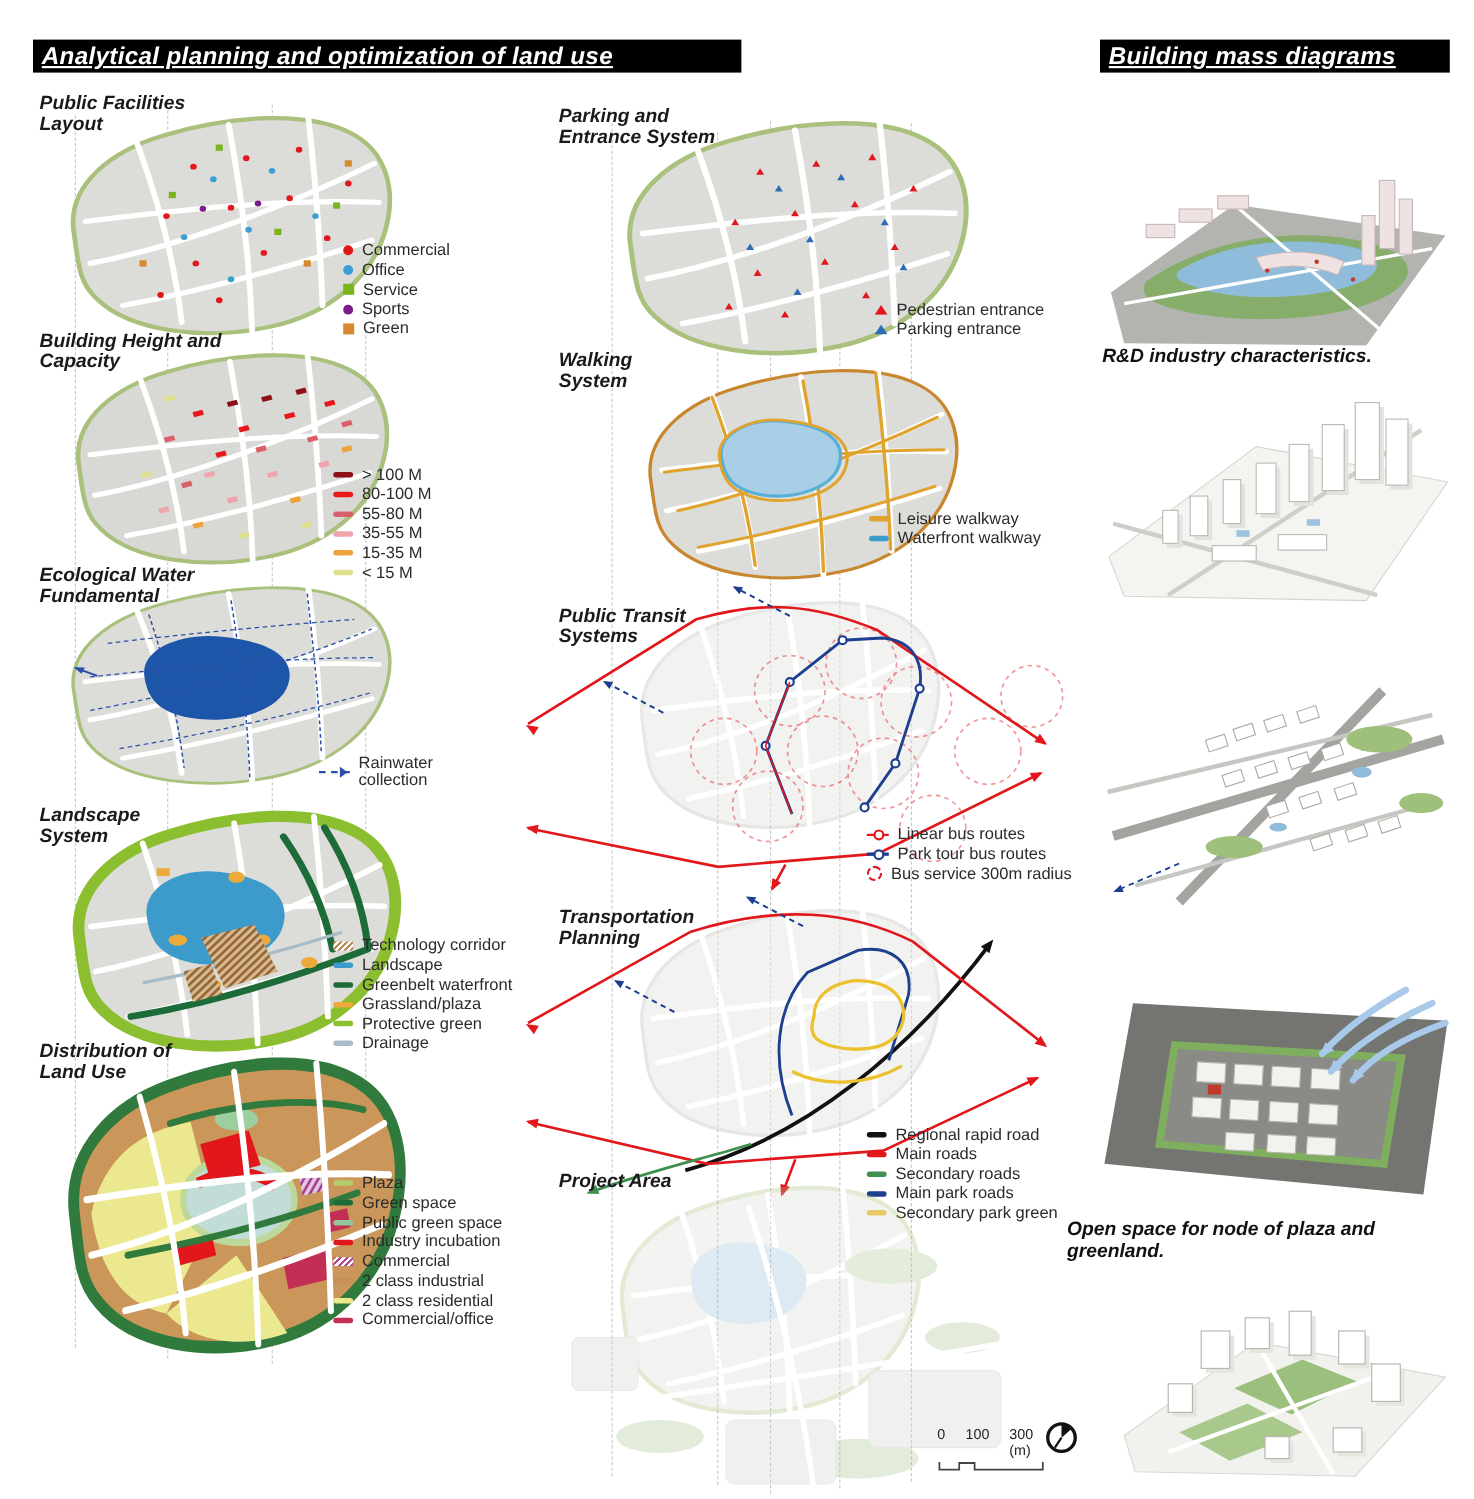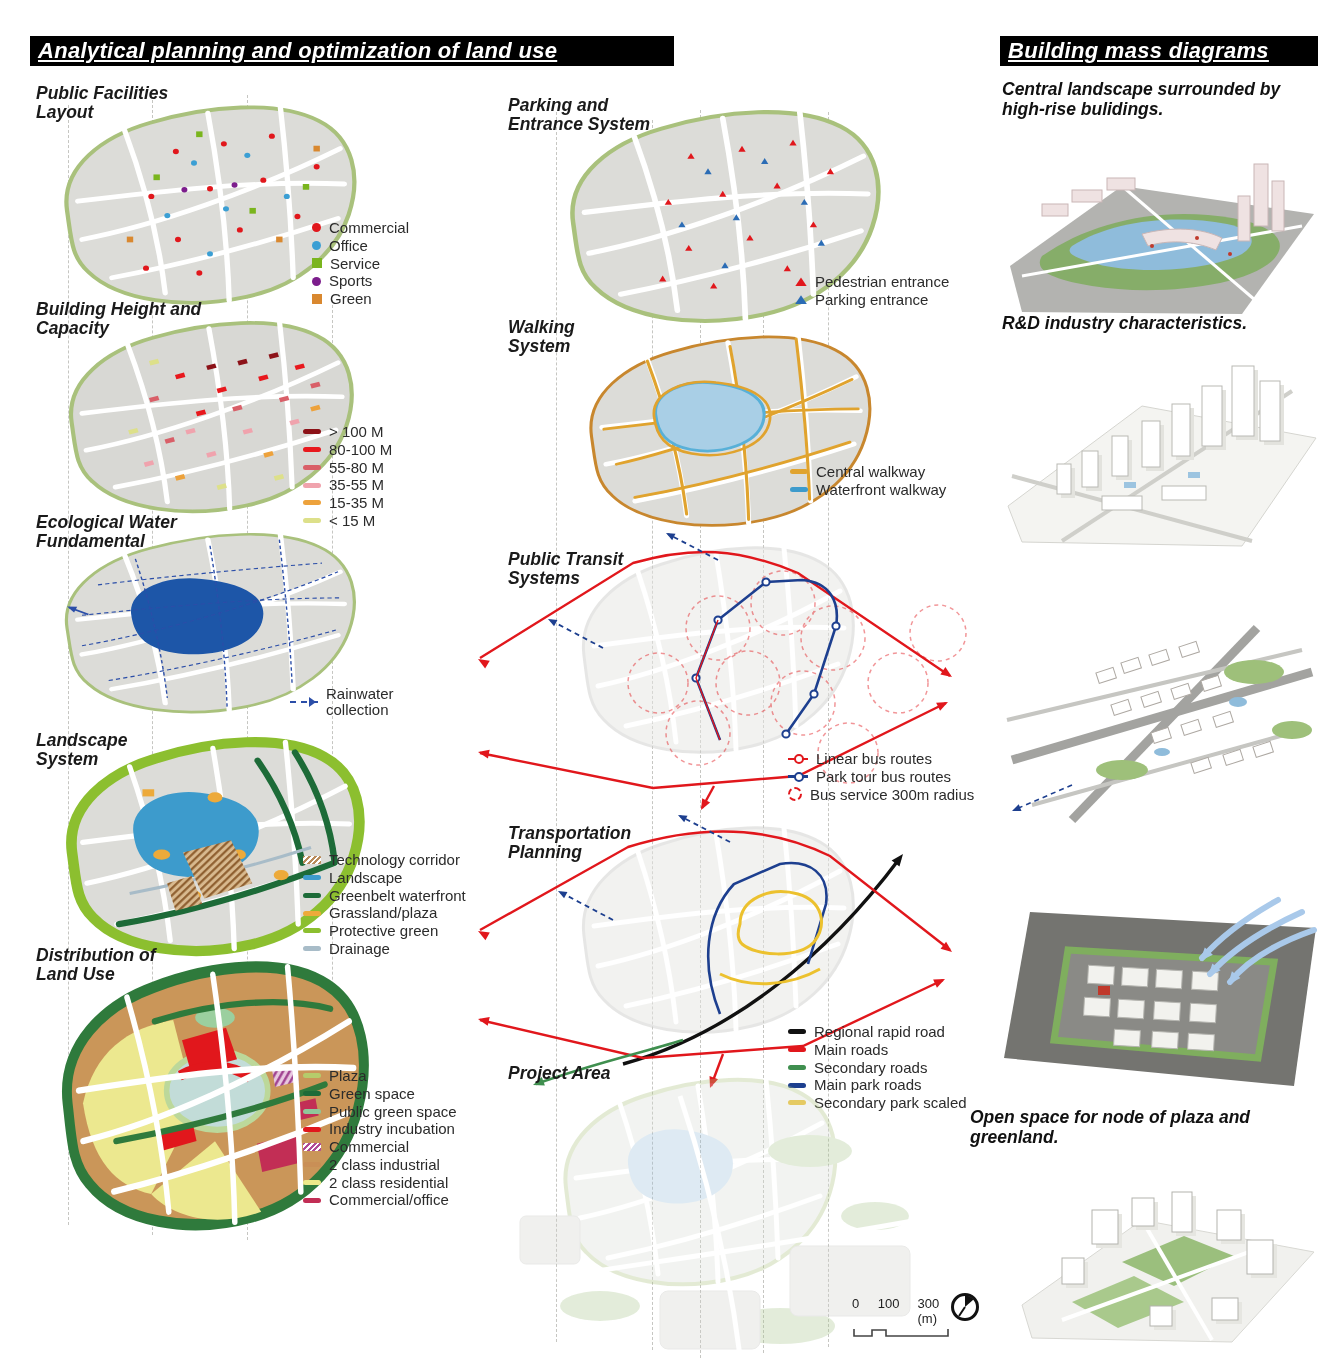--- a/index.html
+++ b/index.html
@@ -400,21 +400,21 @@
       <path d="M150 22 C160 80 166 142 168 210"></path>
       <path d="M214 14 C220 70 225 128 227 188"></path>
       <path d="M58 186 C128 172 206 148 266 126"></path>
     </g>
     <use href="#lakeP" fill="#a9cfe6" stroke="#58b0d8" stroke-width="3"></use>
     <use href="#lakeP" fill="none" stroke="#e0a32e" stroke-width="2.5" transform="translate(-7 -5) scale(1.07)"></use>
   </svg>
   <div class="legend" style="left:790px;top:462px">
       <div class="lrow">
         <span class="sw" data-marker="line" style="--c: #e0a32e;"></span>
-        <span>Central walkway</span>
+        <span>Leisure walkway</span>
       </div>
       <div class="lrow">
         <span class="sw" data-marker="line" style="--c: #3d9bcc;"></span>
         <span>Waterfront walkway</span>
       </div>
     </div>
 
   <div class="sec-title" style="left:508px;top:550px;width:150px">Public Transit Systems</div>
   <svg class="map" style="left:468px;top:518px" width="500" height="292" viewBox="0 0 500 292" preserveAspectRatio="none">
     <g transform="translate(100 18)" opacity="0.5">
@@ -533,21 +533,21 @@
       <div class="lrow">
         <span class="sw" data-marker="line" style="--c: #3f8f4f;"></span>
         <span>Secondary roads</span>
       </div>
       <div class="lrow">
         <span class="sw" data-marker="line" style="--c: #1d3f8f;"></span>
         <span>Main park roads</span>
       </div>
       <div class="lrow">
         <span class="sw" data-marker="line" style="--c: #ecc12e;"></span>
-        <span>Secondary park scaled</span>
+        <span>Secondary park green</span>
       </div>
     </div>
 
   <div class="sec-title" style="left:508px;top:1064px;width:200px">Project Area</div>
   <svg class="map" style="left:480px;top:1056px" width="480" height="305" viewBox="0 0 480 305" preserveAspectRatio="none">
     <g opacity="0.32">
       <g transform="translate(70 12)">
         <use href="#plateP" fill="#d8ddd4" stroke="#a9c17c" stroke-width="4"></use>
         <use href="#streetsG"></use>
         <use href="#lakeP" fill="#9cc0dc"></use>
@@ -579,21 +579,20 @@
     <svg width="100" height="14" viewBox="0 0 100 14">
       <path d="M2 3 V10 H20 V4 H34 V10 H96 V3" fill="none" stroke="#444" stroke-width="1.6"></path>
     </svg>
   </div>
   <svg class="north" style="left:950px;top:1292px" width="30" height="30" viewBox="0 0 30 30">
     <circle cx="15" cy="15" r="12.5" fill="#ffffff" stroke="#111" stroke-width="3"></circle>
     <path d="M15 15 L15 3.5 A11.5 11.5 0 0 1 23.5 7.5 Z" fill="#111"></path>
     <path d="M15 15 L9 24" stroke="#111" stroke-width="2"></path>
   </svg>
 
-  <div class="caption" style="left:1002px;top:80px">Central landscape surrounded by high-rise bulidings.</div>
   <svg class="render" style="left:1002px;top:126px" width="320" height="190" viewBox="0 0 320 190" preserveAspectRatio="none">
     <polygon points="8,140 120,60 312,88 240,188 20,186" fill="#b3b3b0"></polygon>
     <path d="M40 130 C90 95 160 80 230 92 C270 99 290 115 270 135 C240 162 150 170 90 160 C55 154 30 146 40 130 Z" fill="#86ad69"></path>
     <path d="M70 120 C110 95 170 88 225 98 C250 103 258 116 240 128 C205 146 130 148 95 138 C75 132 62 128 70 120 Z" fill="#8fbcdb"></path>
     <g stroke="#ffffff" stroke-width="3" fill="none">
         <path d="M20 150 L300 100"></path>
         <path d="M120 60 L260 180"></path>
       </g>
     <g fill="#efe2e2" stroke="#c9b6b6">
       <rect x="252" y="38" width="14" height="62"></rect>

